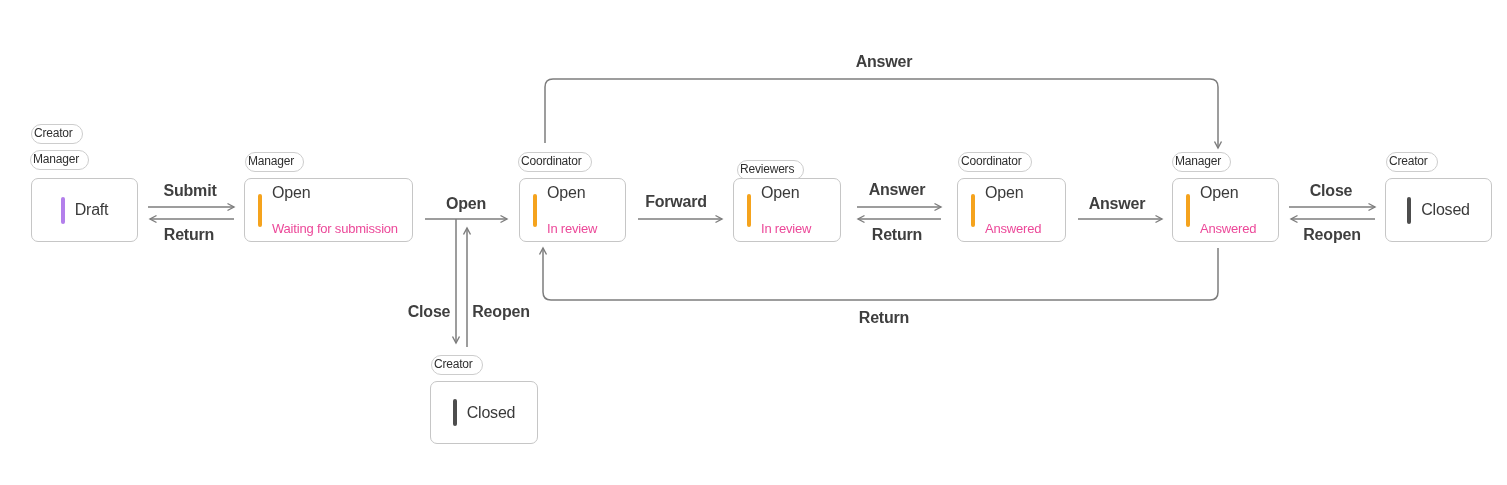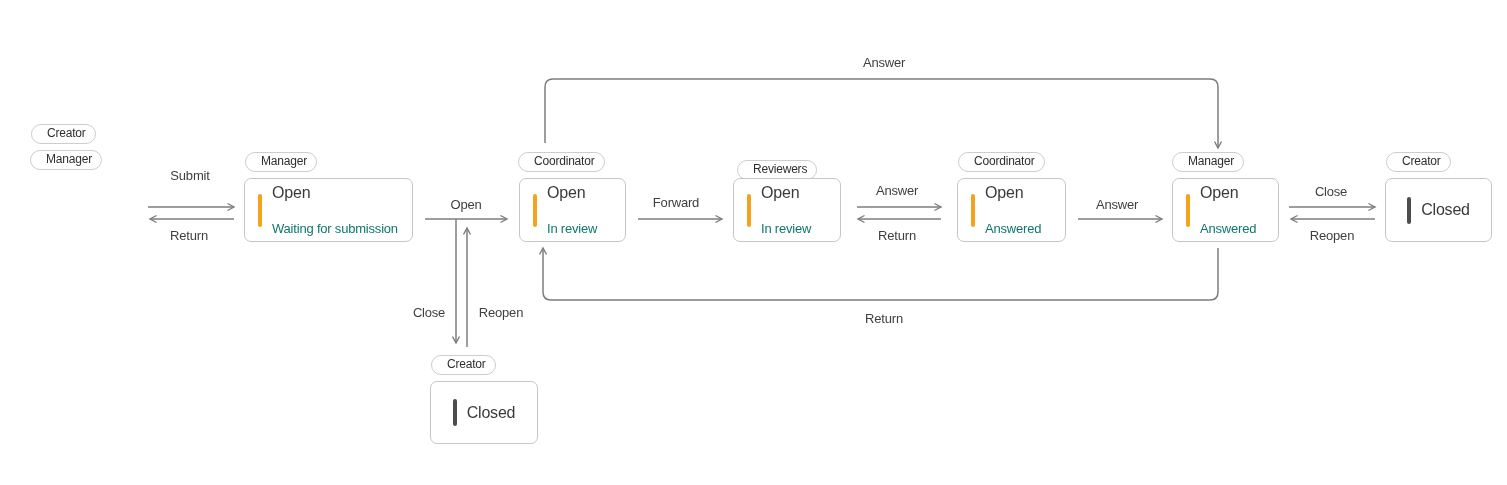--- a/index.html
+++ b/index.html
@@ -11,28 +11,28 @@
   .node{
     position:absolute;background:#ffffff;border:1px solid #c6c6c6;border-radius:7px;
     display:flex;align-items:center;box-sizing:border-box;
   }
   .node.centered{justify-content:center;}
   .node.padded{padding-left:13px;}
   .bar{width:4px;height:27px;border-radius:2px;flex:0 0 auto;background:#999;}
   .bar.tall{height:33px;}
   .ntext{display:flex;flex-direction:column;margin-left:10px;letter-spacing:-0.2px;}
   .title{font-size:16px;color:#3a3a3a;line-height:18px;}
-  .subtitle{font-size:13px;color:#0f766e;line-height:15px;margin-top:19px;}
+  .subtitle{font-size:13px;color:#ec4899;line-height:15px;margin-top:19px;}
   .pill{
     position:absolute;border:1px solid #cdcdcd;border-radius:10px;background:#ffffff;
-    padding:1px 9px 2px 15px;font-size:12px;line-height:15px;color:#2f2f2f;
+    padding:1px 9px 2px 2px;font-size:12px;line-height:15px;color:#2f2f2f;
     letter-spacing:-0.2px;white-space:nowrap;
   }
   .elabel{
-    position:absolute;transform:translate(-50%,-50%);font-size:13px;font-weight:normal;
+    position:absolute;transform:translate(-50%,-50%);font-size:16px;font-weight:bold;
     color:#3f3f3f;letter-spacing:-0.2px;white-space:nowrap;background:#ffffff;padding:0 2px;
   }
 </style>
 </head>
 <body>
 
 <div class="canvas">
 
   <svg class="wires" width="1507" height="485" viewBox="0 0 1507 485">
     <defs>
@@ -60,20 +60,26 @@
   <div class="pill" style="left:31px;top:124px">Creator</div>
   <div class="pill" style="left:30px;top:150px">Manager</div>
   <div class="pill" style="left:245px;top:152px">Manager</div>
   <div class="pill" style="left:518px;top:152px">Coordinator</div>
   <div class="pill" style="left:737px;top:160px">Reviewers</div>
   <div class="pill" style="left:958px;top:152px">Coordinator</div>
   <div class="pill" style="left:1172px;top:152px">Manager</div>
   <div class="pill" style="left:1386px;top:152px">Creator</div>
   <div class="pill" style="left:431px;top:355px">Creator</div>
 
+  <div class="node centered" style="left:31px;top:178px;width:107px;height:64px">
+    <span class="bar" style="background-color: rgb(179, 127, 235);"></span>
+    <span class="ntext">
+        <span class="title">Draft</span>
+      </span>
+  </div>
 
   <div class="node padded" style="left:244px;top:178px;width:169px;height:64px">
     <span class="bar tall" style="background-color: rgb(245, 163, 29);"></span>
     <span class="ntext">
       <span class="title">Open</span>
       <span class="subtitle">Waiting for submission</span>
     </span>
   </div>
 
   <div class="node padded" style="left:519px;top:178px;width:107px;height:64px">
@@ -115,21 +121,21 @@
       </span>
   </div>
 
   <div class="node centered" style="left:430px;top:381px;width:108px;height:63px">
     <span class="bar" style="background-color: rgb(77, 77, 77);"></span>
     <span class="ntext">
         <span class="title">Closed</span>
       </span>
   </div>
 
-  <div class="elabel" style="left:190px;top:175px">Submit</div>
+  <div class="elabel" style="left:190px;top:191px">Submit</div>
   <div class="elabel" style="left:189px;top:235px">Return</div>
   <div class="elabel" style="left:466px;top:204px">Open</div>
   <div class="elabel" style="left:429px;top:312px">Close</div>
   <div class="elabel" style="left:501px;top:312px">Reopen</div>
   <div class="elabel" style="left:676px;top:202px">Forward</div>
   <div class="elabel" style="left:897px;top:190px">Answer</div>
   <div class="elabel" style="left:897px;top:235px">Return</div>
   <div class="elabel" style="left:1117px;top:204px">Answer</div>
   <div class="elabel" style="left:1331px;top:191px">Close</div>
   <div class="elabel" style="left:1332px;top:235px">Reopen</div>

